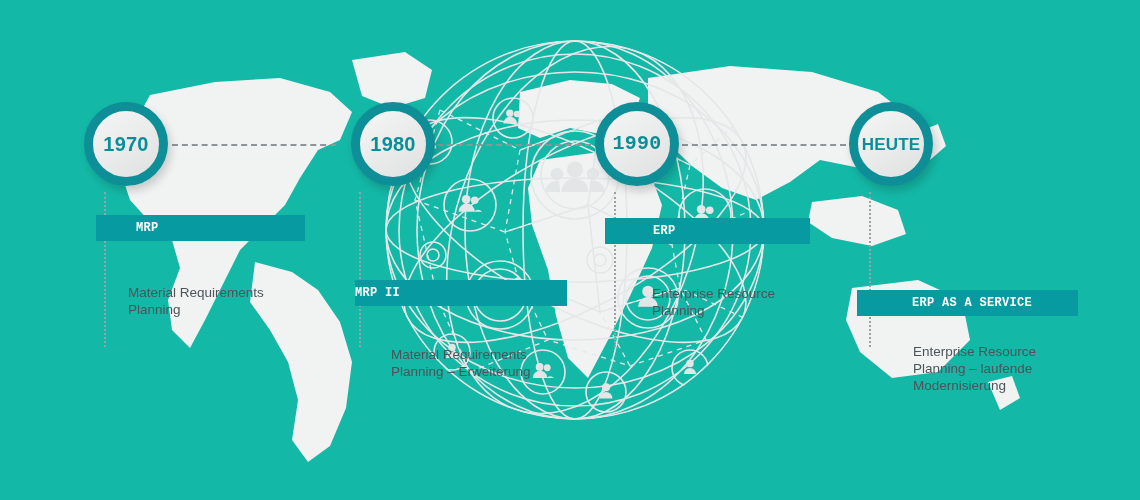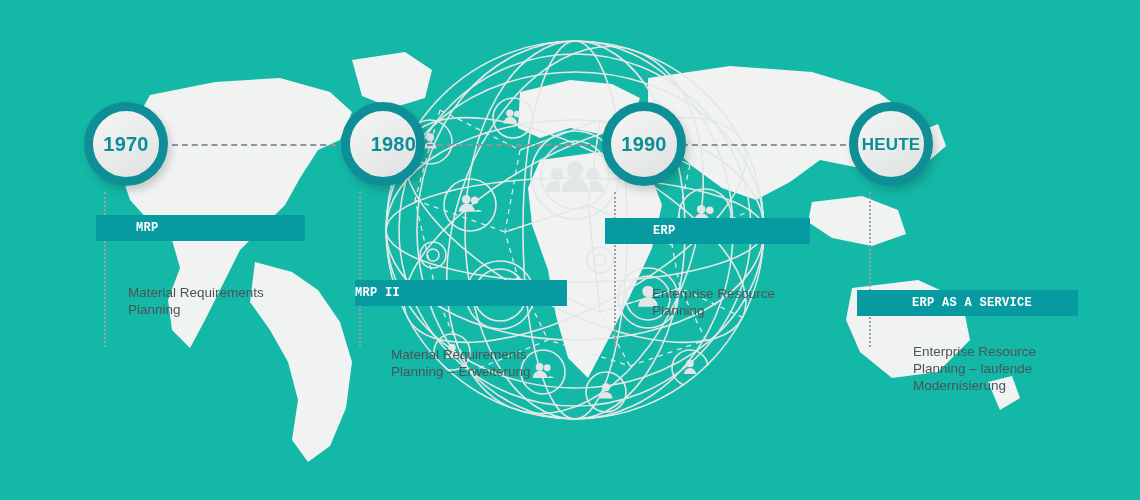--- a/index.html
+++ b/index.html
@@ -280,33 +280,33 @@
     </div>
     <div class="title-bar" style="left:12px; top:215px; width:209px; padding-left:40px;">
       <span class="bar-text">MRP</span>
     </div>
     <div class="description" style="left:44px; top:264px; width:200px;">Material Requirements
 Planning</div>
   </div>
 
   <div class="milestone" style="left:339px;">
     <div class="drop-line" style="left:20px; top:192px; height:155px;"></div>
-    <div class="year-circle" style="left:2px; top:102px;justify-content:flex-end;">
+    <div class="year-circle" style="left:12px; top:102px;">
       <span class="year-label">1980</span>
     </div>
     <div class="title-bar" style="left:16px; top:280px; width:212px; ">
       <span class="bar-text">MRP II</span>
     </div>
     <div class="description" style="left:52px; top:326px; width:215px;">Material Requirements
 Planning – Erweiterung</div>
   </div>
 
   <div class="milestone" style="left:594px;">
     <div class="drop-line" style="left:20px; top:192px; height:155px;"></div>
-    <div class="year-circle" style="left:8px; top:102px;">
+    <div class="year-circle" style="left:1px; top:102px;font-family:Liberation Mono, monospace;">
       <span class="year-label">1990</span>
     </div>
     <div class="title-bar" style="left:11px; top:218px; width:205px; padding-left:48px;">
       <span class="bar-text">ERP</span>
     </div>
     <div class="description" style="left:58px; top:265px; width:200px;">Enterprise Resource
 Planning</div>
   </div>
 
   <div class="milestone" style="left:849px;">

